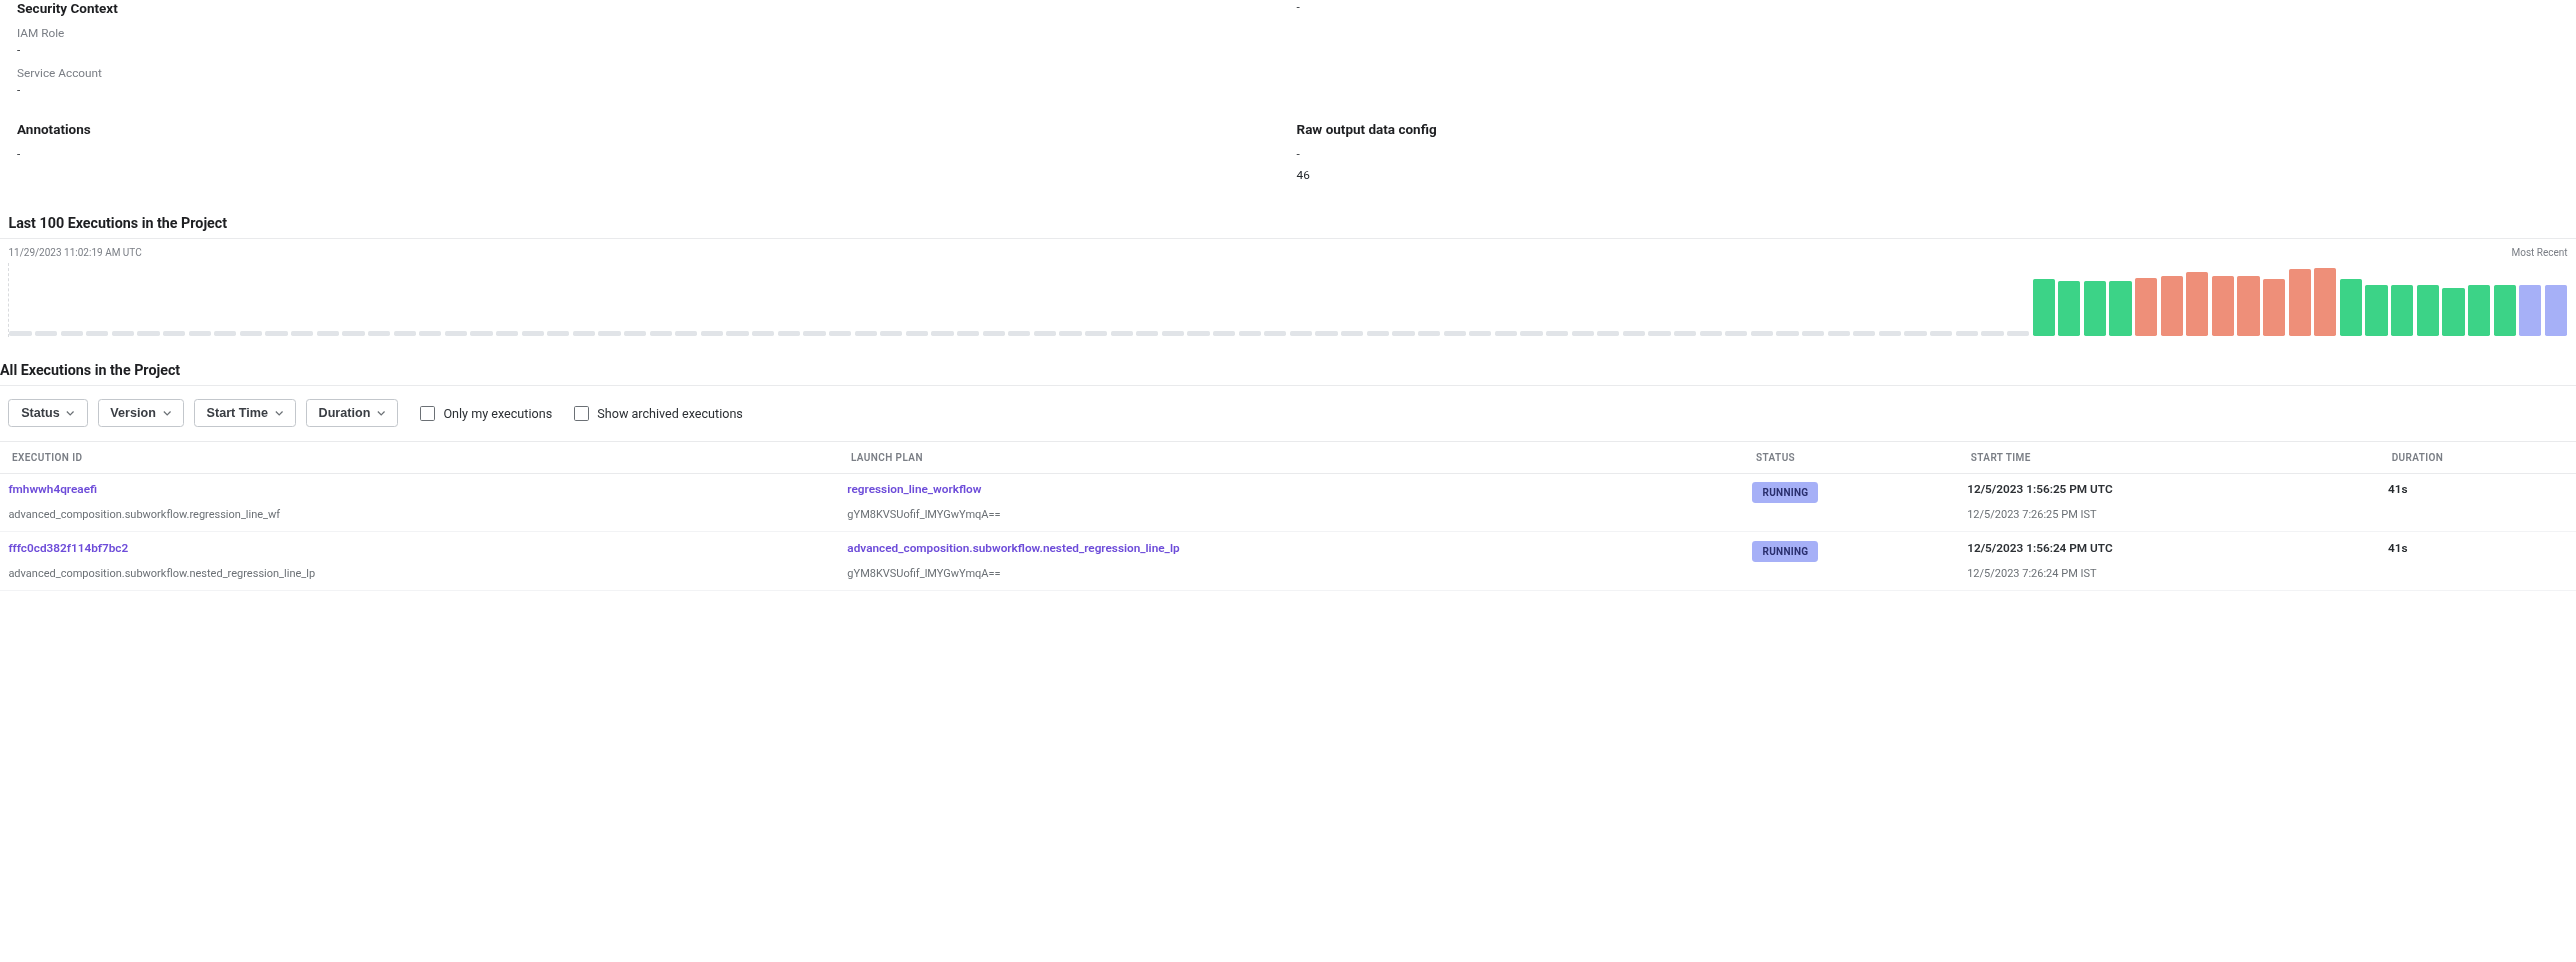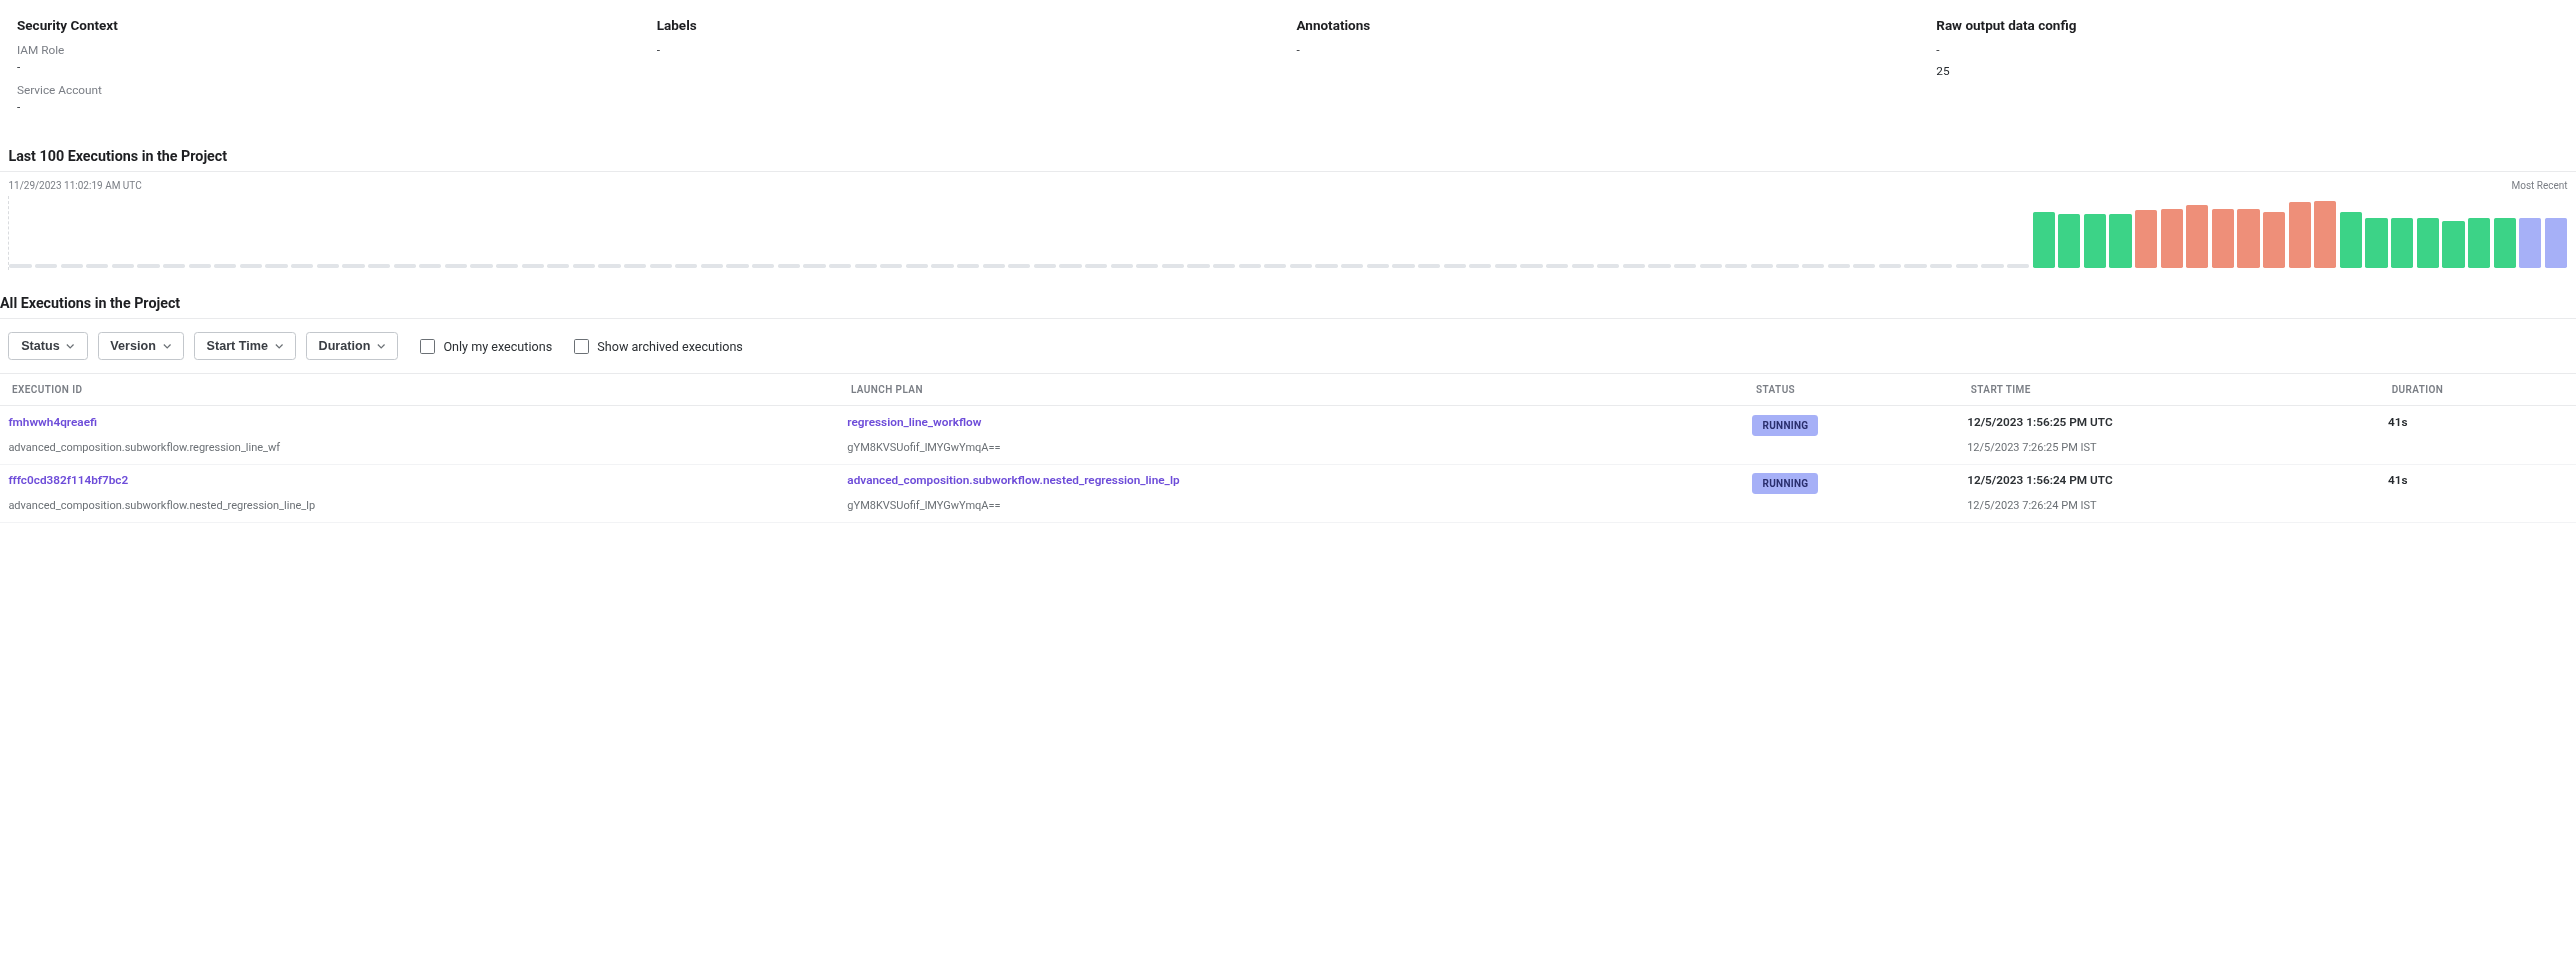--- a/index.html
+++ b/index.html
@@ -6,24 +6,23 @@
   body {
     font-family: -apple-system, BlinkMacSystemFont, "Segoe UI", Roboto, "Helvetica Neue", Arial, sans-serif;
     color: #262a2e;
     background: #fff;
     font-size: 11.8px;
   }
 
   
   .info-grid {
     display: grid;
-    grid-template-columns: 1fr 1fr 1fr 1fr;
+    grid-template-columns: 1fr 1fr;
     padding: 0 17px 17px 17px;
     gap: 17px;
-    margin-top: 17px;
   }
   .info-col h3 {
     font-size: 13.5px;
     font-weight: 700;
     color: #1e1f22;
     margin-bottom: 10px;
   }
   .info-field-label {
     color: #7a7e85;
     font-size: 11.8px;
@@ -182,31 +181,30 @@
 
 <div class="info-grid">
   <div class="info-col">
     <h3>Security Context</h3>
     <div class="info-field-label">IAM Role</div>
     <div class="info-field-value">-</div>
     <div class="info-field-label">Service Account</div>
     <div class="info-field-value">-</div>
   </div>
   <div class="info-col">
-    <h3>Labels</h3>
     <div class="info-field-value">-</div>
   </div>
   <div class="info-col">
     <h3>Annotations</h3>
     <div class="info-field-value">-</div>
   </div>
   <div class="info-col col-4">
     <h3>Raw output data config</h3>
     <div class="info-field-value">-</div>
-    <div class="info-field-value">25</div>
+    <div class="info-field-value">46</div>
   </div>
 </div>
 
 <div class="section-heading">Last 100 Executions in the Project</div>
 <div class="chart-wrap">
   <div class="chart-meta">
     <span>11/29/2023 11:02:19 AM UTC</span>
     <span>Most Recent</span>
   </div>
   <div class="chart-bars" id="chart-bars">

